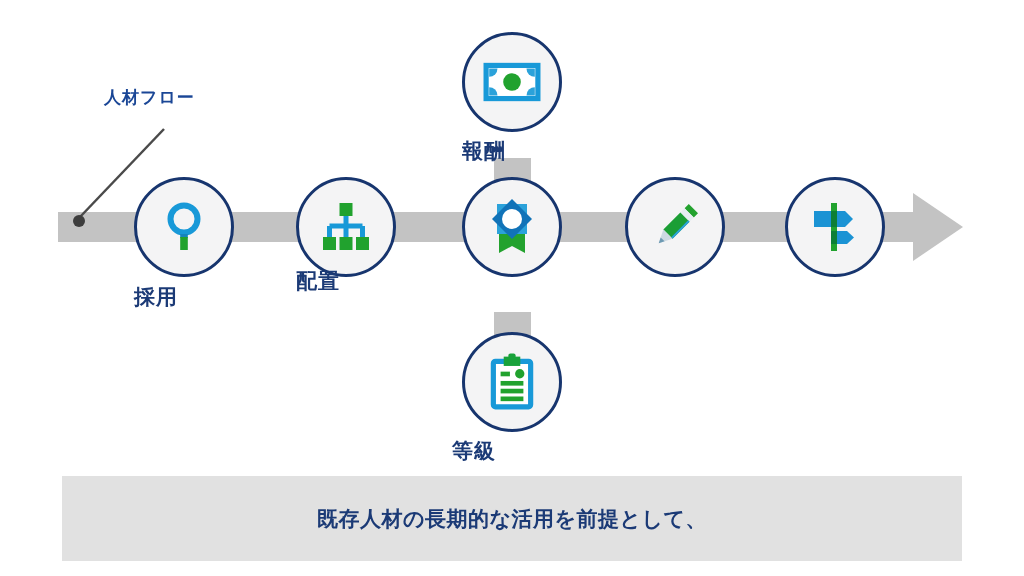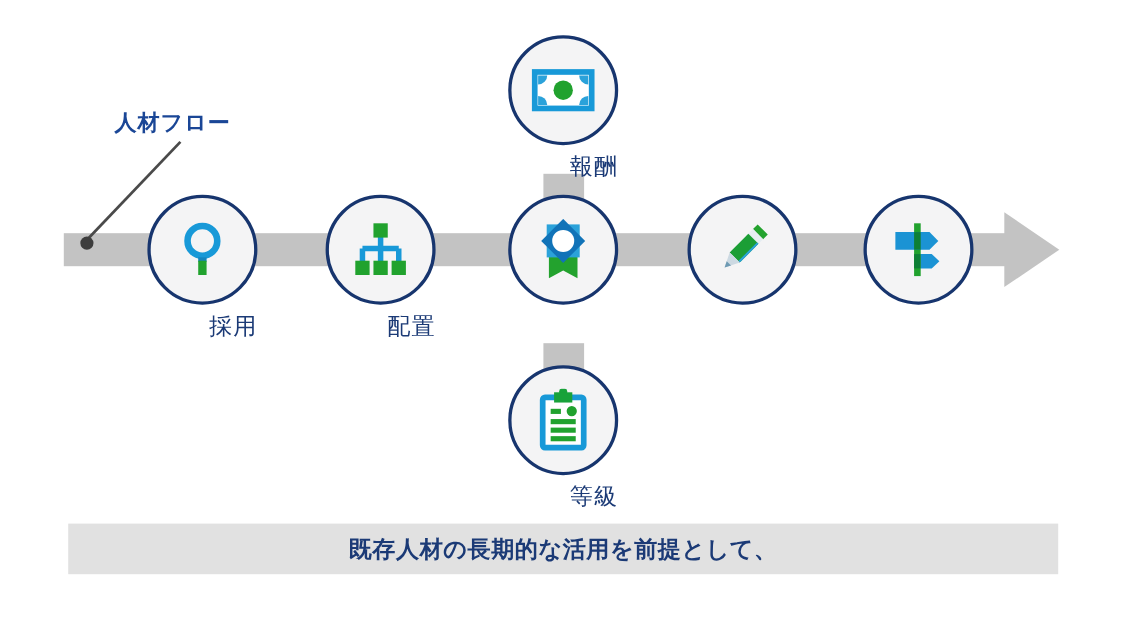--- a/index.html
+++ b/index.html
@@ -2,34 +2,34 @@
 <html><head>
 <meta charset="utf-8">
 <style>
   html,body{margin:0;padding:0;background:#ffffff;}
   .stage{
     position:relative;width:1024px;height:576px;background:#ffffff;overflow:hidden;
     font-family:"Liberation Sans","DejaVu Sans",sans-serif;
   }
   .bg-svg{position:absolute;left:0;top:0;}
   .flow-label{
-    position:absolute;left:104px;top:98px;
-    font-size:20px;font-weight:bold;color:#1a4696;letter-spacing:1px;white-space:nowrap;text-align:right;
+    position:absolute;left:104px;top:86px;
+    font-size:17px;font-weight:bold;color:#1a4696;letter-spacing:1px;white-space:nowrap;text-align:right;
   }
   .node{
     position:absolute;width:100px;height:100px;box-sizing:border-box;
     border:3px solid #17356e;border-radius:50%;background:#f4f4f5;
     display:flex;align-items:center;justify-content:center;
   }
   .node-label{
-    position:absolute;width:100px;text-align:right;
-    font-size:21px;font-weight:normal;color:#1b3a76;letter-spacing:1px;white-space:nowrap;
+    position:absolute;width:100px;text-align:left;
+    font-size:21px;font-weight:bold;color:#1b3a76;letter-spacing:1px;white-space:nowrap;
   }
   .banner{
-    position:absolute;left:62px;top:476px;width:900px;height:46px;background:#e1e1e1;
+    position:absolute;left:62px;top:476px;width:900px;height:85px;background:#e1e1e1;
     display:flex;align-items:center;justify-content:center;
     font-size:21px;font-weight:bold;letter-spacing:0.5px;white-space:nowrap;
   }
   .banner .txt-blue{color:#1b3a76;}
   .banner .txt-red{color:#e8315e;}
   .icon{display:flex;align-items:center;justify-content:center;}
 </style>
 </head>
 <body>
 
@@ -66,21 +66,21 @@
     <span class="icon">
       <svg width="56" height="56" viewBox="0 0 56 56">
         <path d="M28 14 L28 27 M11.5 27 L44.5 27 M11.5 27 L11.5 40 M28 27 L28 40 M44.5 27 L44.5 40" stroke="#1899d8" stroke-width="5" fill="none"></path>
         <rect x="21.5" y="4" width="13" height="13" fill="#21a22e"></rect>
         <rect x="5" y="38" width="13" height="13" fill="#21a22e"></rect>
         <rect x="21.5" y="38" width="13" height="13" fill="#21a22e"></rect>
         <rect x="38" y="38" width="13" height="13" fill="#21a22e"></rect>
       </svg>
     </span>
   </div>
-  <div class="node-label" style="left:296px;top:283px">配置</div>
+  <div class="node-label" style="left:296px;top:267px">配置</div>
 
   <div class="node" style="left:462px;top:177px">
     <span class="icon">
       <svg width="56" height="56" viewBox="0 0 56 56">
         <polygon points="15,34 41,34 41,54 28,47 15,54" fill="#23a22e"></polygon>
         <rect x="13" y="5" width="30" height="30" fill="#2ba2da"></rect>
         <polygon points="28,0 48,20 28,40 8,20" fill="#1173b8"></polygon>
         <circle cx="28" cy="20" r="10" fill="#ffffff"></circle>
       </svg>
     </span>
@@ -134,19 +134,19 @@
         <rect x="24.5" y="0.5" width="7" height="6" rx="2" fill="#18a23a"></rect>
         <rect x="20" y="3.5" width="16" height="9" fill="#18a23a"></rect>
         <rect x="17" y="18" width="9" height="4.5" fill="#21a22e"></rect>
         <circle cx="35.5" cy="20" r="4.5" fill="#21a22e"></circle>
         <rect x="17" y="27" width="22" height="4.5" fill="#21a22e"></rect>
         <rect x="17" y="34.5" width="22" height="4.5" fill="#21a22e"></rect>
         <rect x="17" y="42" width="22" height="4.5" fill="#21a22e"></rect>
       </svg>
     </span>
   </div>
-  <div class="node-label" style="left:462px;top:437px">等級</div>
+  <div class="node-label" style="left:452px;top:437px">等級</div>
 
   <div class="banner">
     <span class="txt-blue">既存人材の長期的な活用を前提として、</span>
   </div>
 
 </div>
 
 </body></html>

